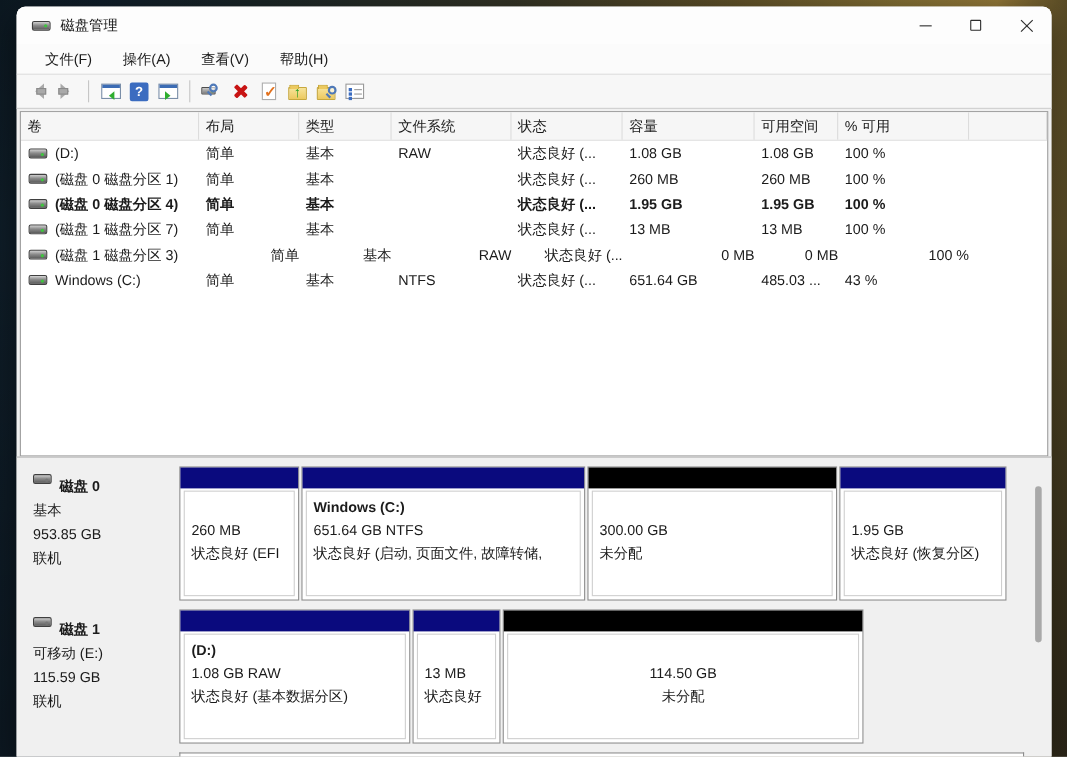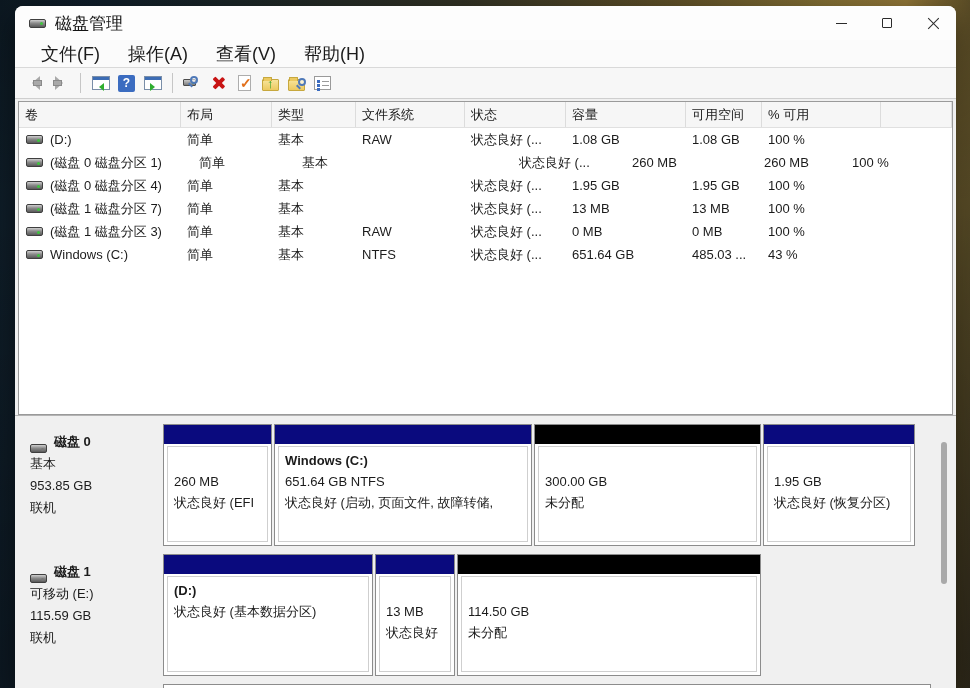--- a/index.html
+++ b/index.html
@@ -12,36 +12,36 @@
     position:relative;
   }
   .window {
     position:absolute; left:15px; top:6px; width:941px; height:682px;
     background:#f0f0f0; border-radius:8px 8px 0 0;
     box-shadow:0 10px 30px rgba(0,0,0,.5);
     overflow:hidden; color:#1b1b1b;
   }
   
   .titlebar { height:34px; background:#fdfdfd; display:flex; align-items:center; padding-left:14px; }
-  .title-text { font-size:17px; margin-left:9px; color:#141414; }
+  .title-text { font-size:13px; margin-left:9px; color:#141414; }
   .tb-controls { margin-left:auto; display:flex; height:100%; }
   .tb-btn { width:46px; height:100%; display:flex; align-items:center; justify-content:center; cursor:default; }
   .glyph-min { width:11px; height:1px; background:#2b2b2b; }
   .glyph-max { width:10px; height:10px; border:1px solid #2b2b2b; border-radius:1px; }
   .glyph-close { position:relative; width:12px; height:12px; }
   .glyph-close::before,.glyph-close::after { content:''; position:absolute; left:5.5px; top:-1px; width:1px; height:15px; background:#2b2b2b; }
   .glyph-close::before { transform:rotate(45deg); } .glyph-close::after { transform:rotate(-45deg); }
   
   .drive-ic { display:inline-block; position:relative; width:17px; height:9px; border-radius:2px;
     background:linear-gradient(#cfcfcf,#8b8b8b 45%,#5a5a5a); border:1px solid #3f3f3f; vertical-align:middle; }
   .drive-ic::after { content:''; position:absolute; right:2px; top:2.5px; width:3px; height:3px; border-radius:50%; background:#3ec43e; }
   .drive-ic.nolight::after { background:#777; }
   
   .menubar { height:28px; background:#fbfbfb; display:flex; align-items:center; padding-left:16px; border-bottom:1px solid #d9d9d9; }
-  .menu-item { font-size:18px; padding:4px 10px; margin-right:8px; }
+  .menu-item { font-size:13px; padding:4px 10px; margin-right:8px; }
   
   .toolbar { height:31px; background:#f7f7f7; border-bottom:1px solid #cfcfcf; display:flex; align-items:center; padding-left:10px; gap:7px; }
   .tsep { width:1px; height:20px; background:#c6c6c6; margin:0 3px; }
   .tico { position:relative; width:19px; height:18px; display:flex; align-items:center; justify-content:center; }
   .nav-arrow { position:relative; width:19px; height:14px; }
   .nav-arrow .head { position:absolute; top:0; width:0; height:0; border:7px solid transparent; }
   .nav-arrow .tail { position:absolute; top:4px; width:9px; height:6px; background:#a9a9a9; border:1px solid #8a8a8a; }
   .nav-back .head { left:0; border-right:8px solid #a9a9a9; }
   .nav-back .tail { left:8px; }
   .nav-fwd .head { right:0; border-left:8px solid #a9a9a9; }
@@ -74,21 +74,21 @@
   .vol-header .hcell { font-size:13px; line-height:25px; padding-left:6px; border-right:1px solid #dcdcdc;
     white-space:nowrap; overflow:hidden; color:#1b1b1b; }
   .vol-row { display:grid; height:23px; align-items:center; }
   .vol-row .cell { font-size:13px; padding-left:6px; white-space:nowrap; overflow:hidden; }
   .vol-row .cell.first { display:flex; align-items:center; gap:7px; padding-left:7px; }
   .vol-row .drive-ic { flex:none; }
   
   .bottom-pane { position:relative; height:333px; background:#f0f0f0; border-top:1px solid #b4b4b4; padding:8px 0 0 5px; }
   .disk-row { display:flex; height:122px; margin-bottom:8px; }
   .disk-label { width:143px; flex:none; padding:7px 4px 0 10px; font-size:13px; line-height:22px; }
-  .disk-label .dname { font-weight:bold; display:flex; align-items:flex-end; gap:7px; }
+  .disk-label .dname { font-weight:bold; display:flex; align-items:flex-start; gap:7px; }
   .parts { display:flex; gap:2px; }
   .part { background:#fff; border:1px solid #8c8c8c; display:flex; flex-direction:column; flex:none; }
   .part-bar { height:19px; flex:none; }
   .part-inner { flex:1; margin:2px 3px 3px 3px; border:1px solid #cfcfcf; padding:3px 6px 0 6px;
     font-size:13px; line-height:21px; white-space:nowrap; overflow:hidden; }
   .pl1 { font-weight:bold; height:21px; }
   .next-row-hint { margin-left:143px; width:768px; height:4px; background:#fff; border:1px solid #8c8c8c; border-bottom:none; }
   .vscroll { position:absolute; right:9px; top:26px; width:6px; height:142px; background:#a9a9a9; border-radius:3px; }
 </style>
 </head>
@@ -195,35 +195,35 @@
           </div>
           <div class="cell">简单</div>
           <div class="cell">基本</div>
           <div class="cell">RAW</div>
           <div class="cell">状态良好 (...</div>
           <div class="cell">1.08 GB</div>
           <div class="cell">1.08 GB</div>
           <div class="cell">100 %</div>
           <div class="cell"></div>
         </div>
-        <div class="vol-row" style="grid-template-columns: 162px 91px 84px 109px 101px 120px 76px 119px 1fr; gap: 12px;">
+        <div class="vol-row" style="grid-template-columns: 162px 91px 84px 109px 101px 120px 76px 119px 1fr;">
           <div class="cell first">
             <span class="drive-ic"></span>
             <span>(磁盘 0 磁盘分区 1)</span>
           </div>
           <div class="cell">简单</div>
           <div class="cell">基本</div>
           <div class="cell"></div>
           <div class="cell">状态良好 (...</div>
           <div class="cell">260 MB</div>
           <div class="cell">260 MB</div>
           <div class="cell">100 %</div>
           <div class="cell"></div>
         </div>
-        <div class="vol-row" style="grid-template-columns: 162px 91px 84px 109px 101px 120px 76px 119px 1fr;">
+        <div class="vol-row" style="grid-template-columns: 162px 91px 84px 109px 101px 120px 76px 119px 1fr; font-weight: bold;">
           <div class="cell first">
             <span class="drive-ic"></span>
             <span>(磁盘 0 磁盘分区 4)</span>
           </div>
           <div class="cell">简单</div>
           <div class="cell">基本</div>
           <div class="cell"></div>
           <div class="cell">状态良好 (...</div>
           <div class="cell">1.95 GB</div>
           <div class="cell">1.95 GB</div>
@@ -237,21 +237,21 @@
           </div>
           <div class="cell">简单</div>
           <div class="cell">基本</div>
           <div class="cell"></div>
           <div class="cell">状态良好 (...</div>
           <div class="cell">13 MB</div>
           <div class="cell">13 MB</div>
           <div class="cell">100 %</div>
           <div class="cell"></div>
         </div>
-        <div class="vol-row" style="grid-template-columns: 162px 91px 84px 109px 101px 120px 76px 119px 1fr;">
+        <div class="vol-row" style="grid-template-columns: 162px 91px 84px 109px 101px 120px 76px 119px 1fr; text-align: right;">
           <div class="cell first">
             <span class="drive-ic"></span>
             <span>(磁盘 1 磁盘分区 3)</span>
           </div>
           <div class="cell">简单</div>
           <div class="cell">基本</div>
           <div class="cell">RAW</div>
           <div class="cell">状态良好 (...</div>
           <div class="cell">0 MB</div>
           <div class="cell">0 MB</div>
@@ -330,32 +330,33 @@
             </div>
             <div>可移动 (E:)</div>
             <div>115.59 GB</div>
             <div>联机</div>
           </div>
           <div class="parts">
             <div class="part" style="width: 210px;">
               <div class="part-bar" style="background: rgb(10, 10, 126);"></div>
               <div class="part-inner">
                 <div class="pl1">(D:)</div>
+                <div>1.08 GB RAW</div>
                 <div>状态良好 (基本数据分区)</div>
               </div>
             </div>
             <div class="part" style="width: 80px;">
               <div class="part-bar" style="background: rgb(10, 10, 126);"></div>
               <div class="part-inner">
                 <div class="pl1"></div>
                 <div>13 MB</div>
                 <div>状态良好</div>
               </div>
             </div>
-            <div class="part" style="width: 304px;">
+            <div class="part" style="width: 328px; text-align: center;">
               <div class="part-bar" style="background: rgb(0, 0, 0);"></div>
               <div class="part-inner">
                 <div class="pl1"></div>
                 <div>114.50 GB</div>
                 <div>未分配</div>
               </div>
             </div>
           </div>
         </div>
       </div>

